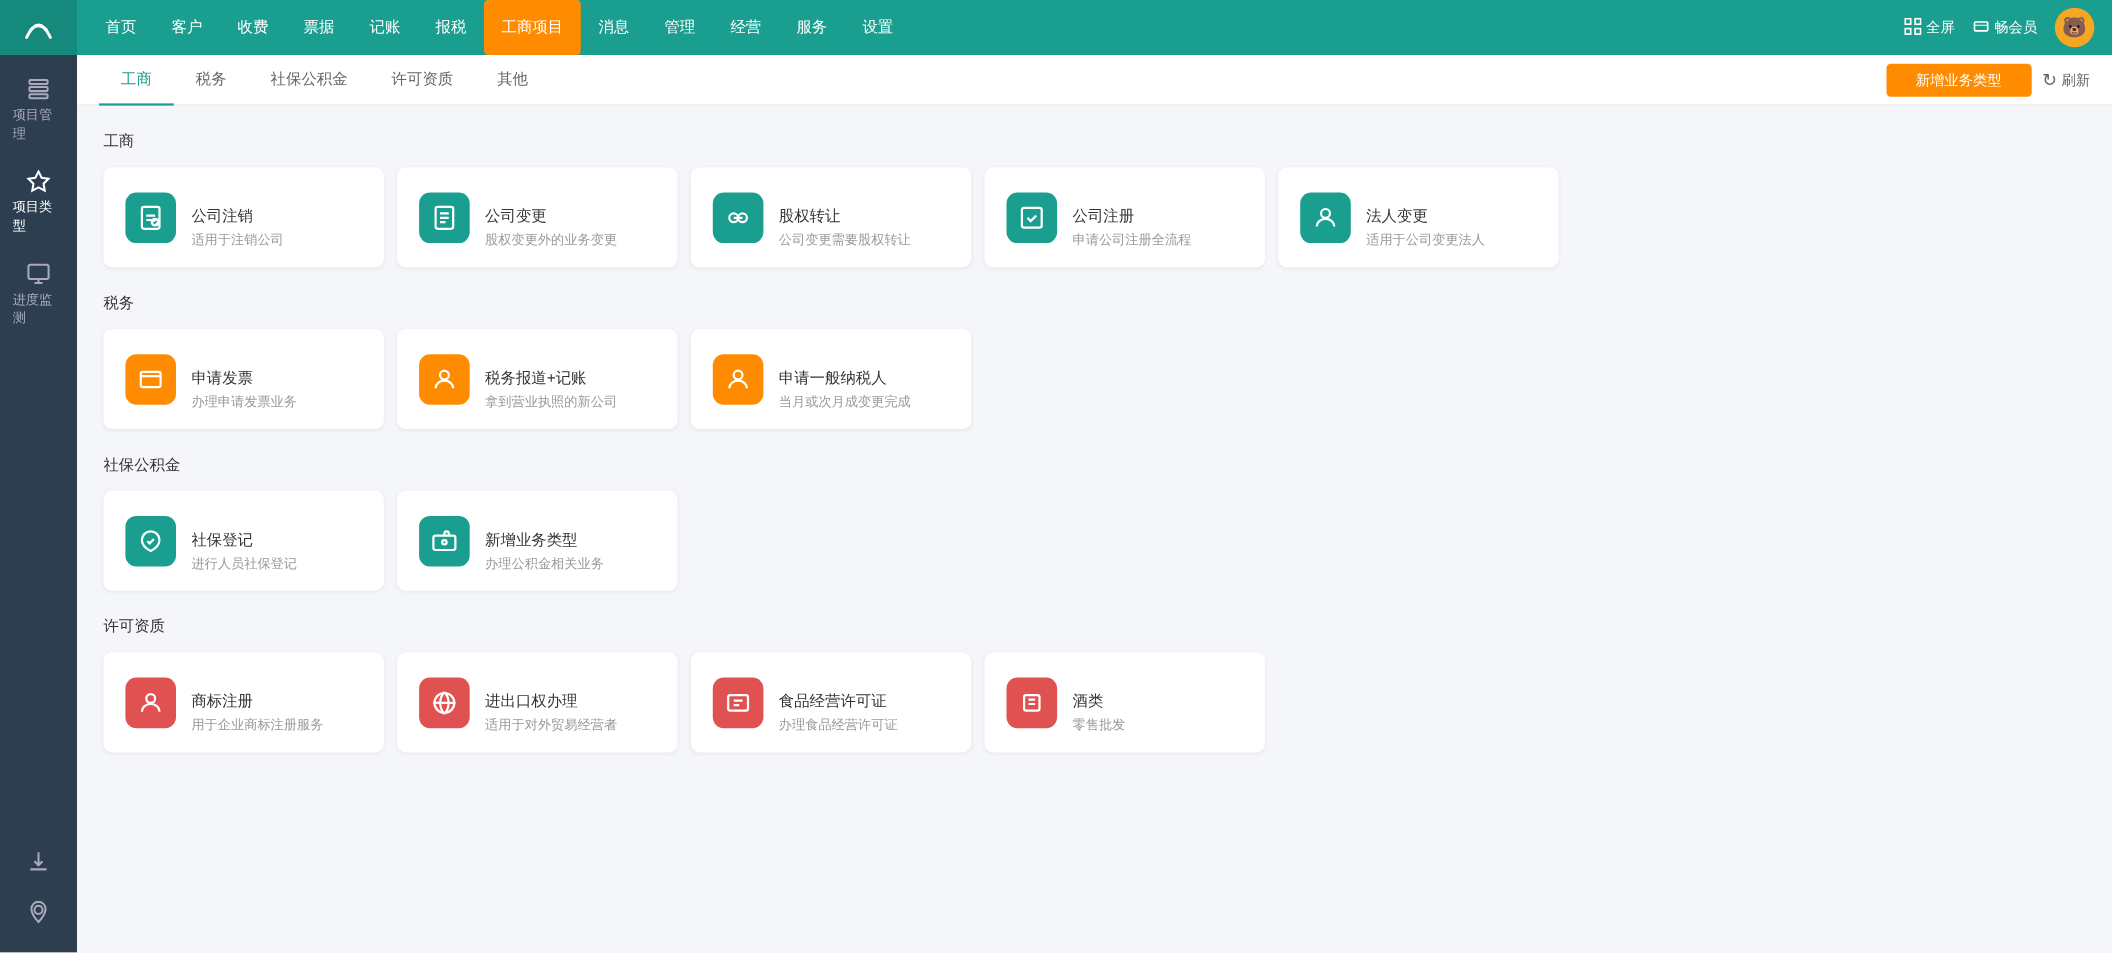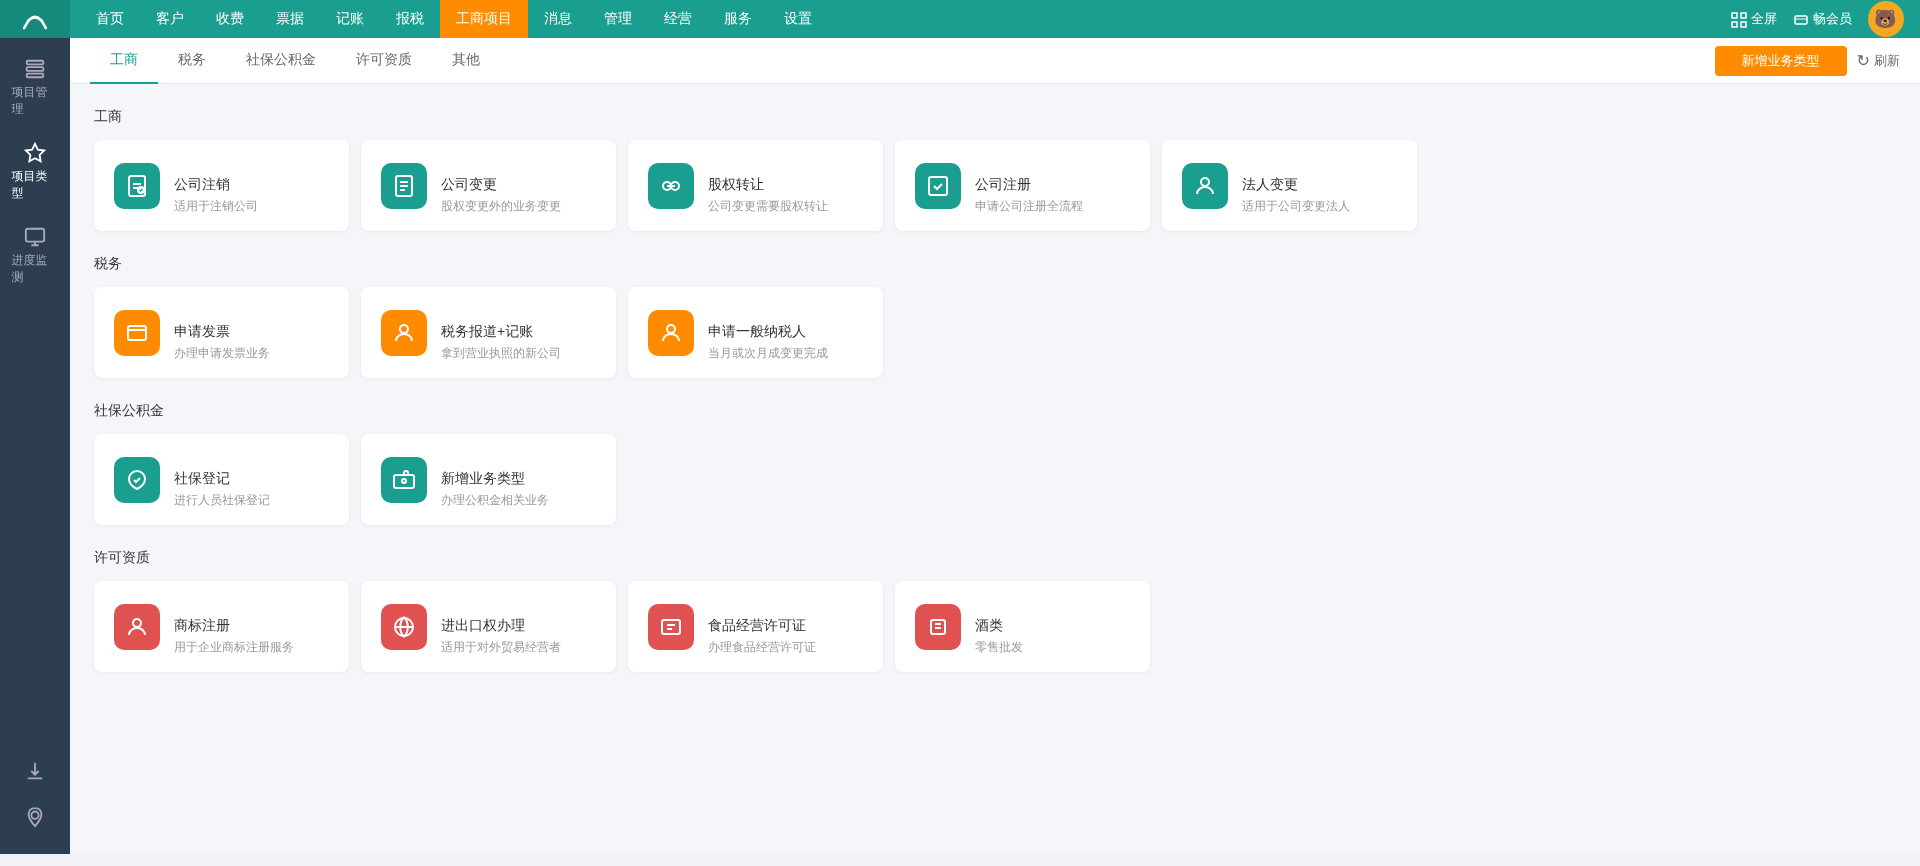--- a/index.html
+++ b/index.html
@@ -1,20 +1,20 @@
 <!DOCTYPE html>
 <html><head>
   <meta charset="utf-8">
   <style>
     * { box-sizing: border-box; margin: 0; padding: 0; }
     body { font-family: "Microsoft YaHei", "PingFang SC", sans-serif; background: #f0f2f5; height: 866px; overflow: hidden; }
 
     
     .top-nav {
-      height: 38px;
+      height: 50px;
       background: #1a9e8f;
       display: flex;
       align-items: center;
       padding: 0 0 0 0;
     }
     .top-nav-logo {
       width: 70px;
       height: 50px;
       background: #158a7c;
       display: flex;
@@ -47,21 +47,21 @@
       display: flex;
       align-items: center;
       padding-right: 16px;
       gap: 16px;
       color: #fff;
       font-size: 13px;
     }
     .top-nav-right .btn-text {
       cursor: pointer;
       display: flex;
-      align-items: flex-end;
+      align-items: flex-start;
       gap: 4px;
     }
     .avatar-img {
       width: 36px;
       height: 36px;
       border-radius: 50%;
       background: #f5a623;
       display: flex;
       align-items: center;
       justify-content: center;

